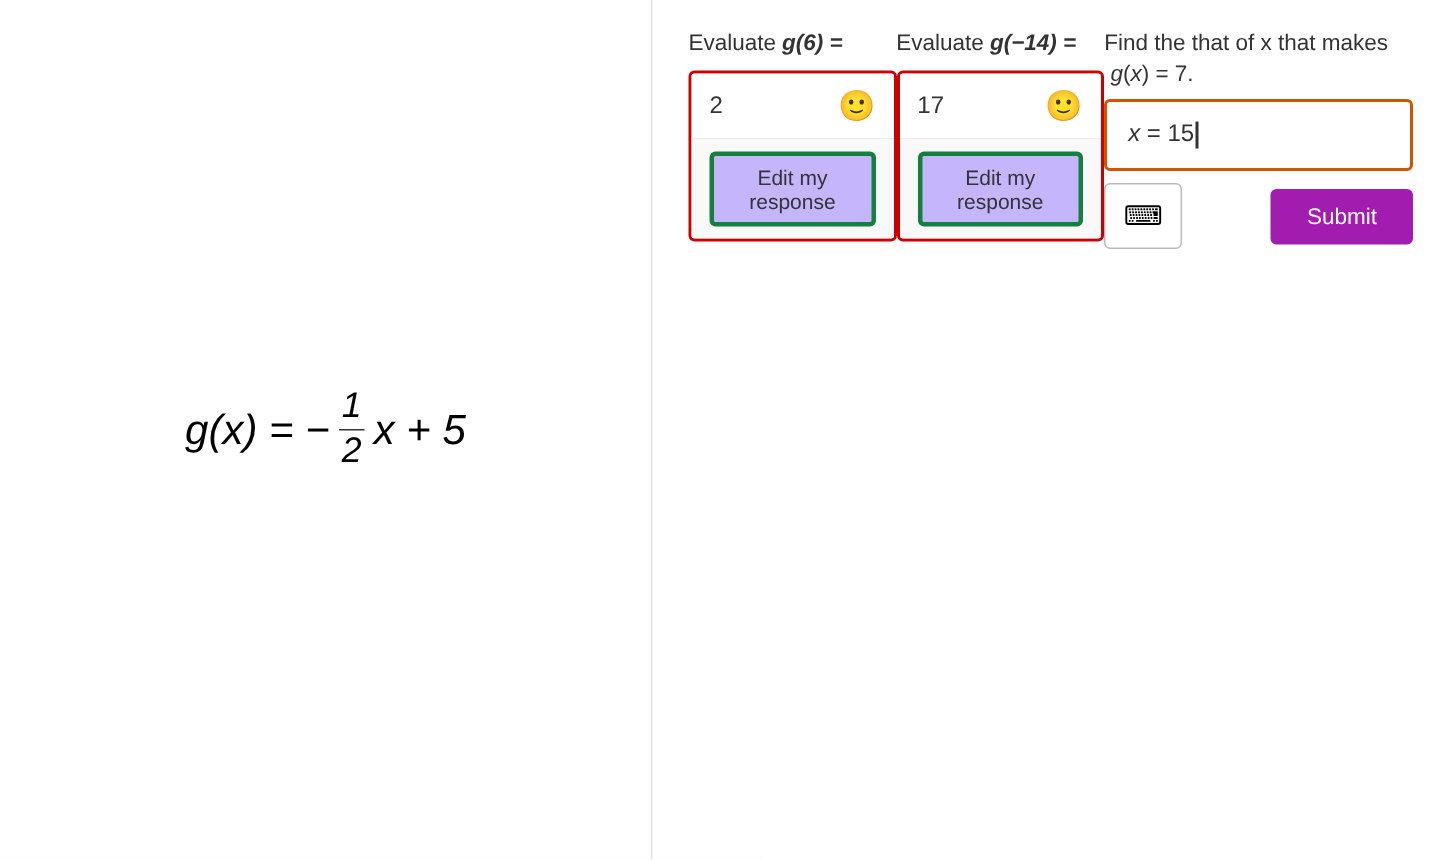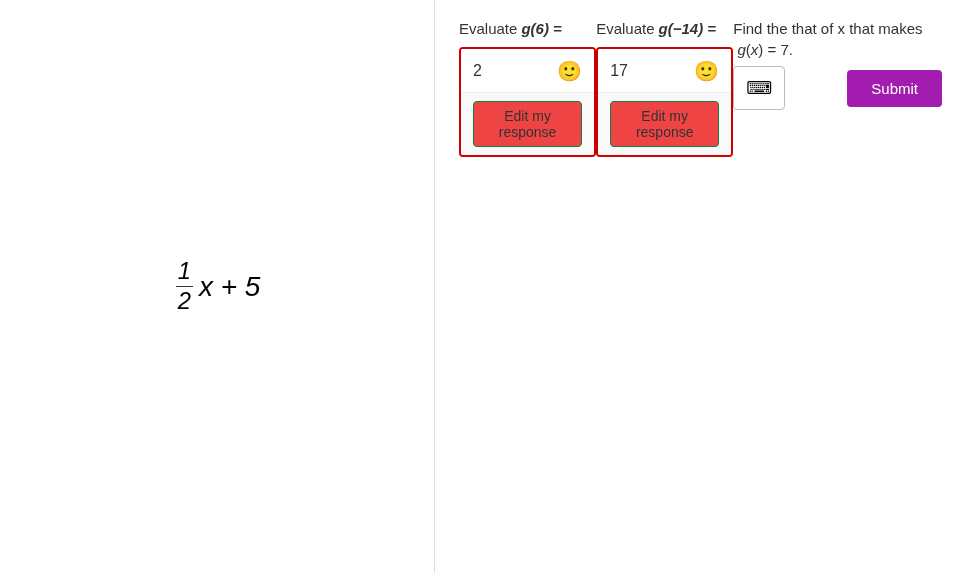--- a/index.html
+++ b/index.html
@@ -85,22 +85,22 @@
     .answer-bottom {
       display: flex;
       align-items: center;
       justify-content: flex-end;
       padding: 8px 12px;
       background: #f9f9f9;
       min-height: 44px;
     }
 
     .edit-btn {
-      background: #ef4444;
-      border: 1px solid #15803d;
+      background: #c4b5fd;
+      border: 3px solid #15803d;
       border-radius: 4px;
       padding: 6px 14px;
       font-size: 14px;
       cursor: pointer;
       color: #333;
     }
 
     
     .find-section {
       display: flex;
@@ -200,20 +200,21 @@
       gap: 4px;
       font-size: 28px;
       font-style: italic;
     }
   </style>
 </head>
 <body>
 
 <div class="left-panel">
   <div class="formula-wrap">
+    <span><em>g</em>(<em>x</em>) = −</span>
     <span class="math-frac">
       <span class="numerator">1</span>
       <span class="denominator">2</span>
     </span>
     <span><em>x</em> + 5</span>
   </div>
 </div>
 
 <div class="right-panel">
 
@@ -247,20 +248,24 @@
         <button class="edit-btn">Edit my response</button>
       </div>
     </div>
   </div>
 
   <div class="find-section">
     <div class="find-label">
       <span>Find the that of x that makes</span>
       <span class="math">&nbsp;<em>g</em>(<em>x</em>) = 7.</span>
     </div>
+    <div class="active-input-box">
+      <span><em>x</em> = 15</span>
+        <span class="cursor"></span>
+    </div>
     <div class="submit-row">
       <button class="keyboard-btn">
         <span>⌨</span>
       </button>
       <button class="submit-btn">Submit</button>
     </div>
   </div>
 
 </div>
 

